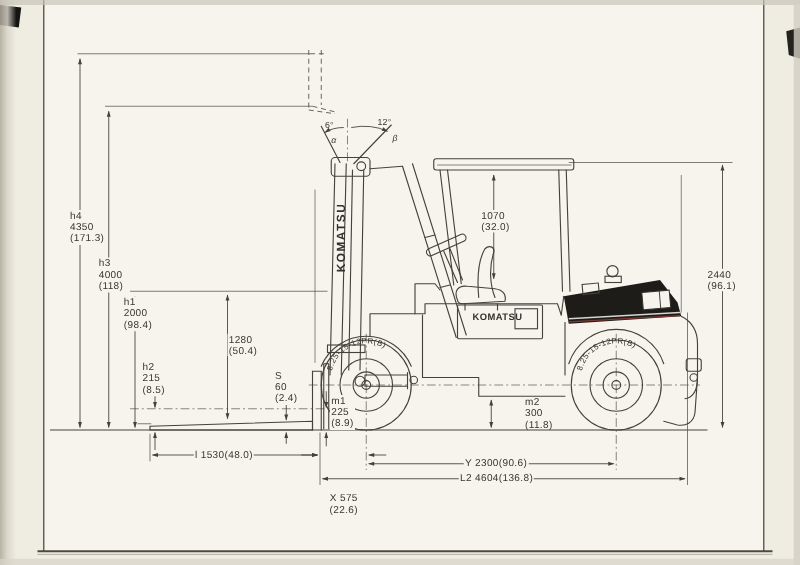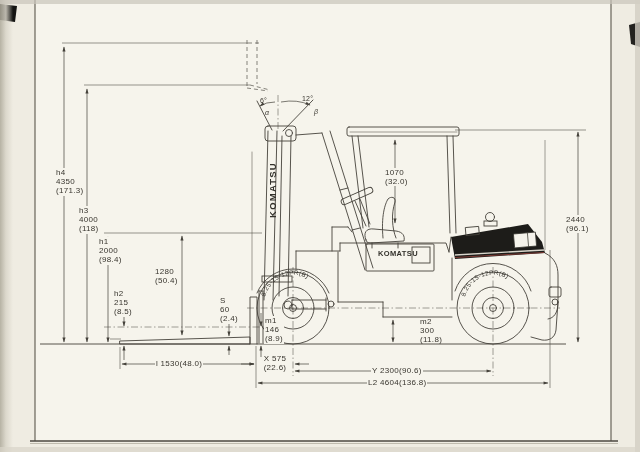--- a/index.html
+++ b/index.html
@@ -10,21 +10,21 @@
   .thin{stroke:#56534a;fill:none;stroke-width:.55;}
   .ext{stroke:#56534a;fill:none;stroke-width:.6;}
   .gnd{stroke:#45423b;fill:none;stroke-width:.9;}
   .dim2{stroke:#44413a;fill:none;stroke-width:.7;marker-start:url(#ah);marker-end:url(#ah);}
   .dim1{stroke:#44413a;fill:none;stroke-width:.7;marker-end:url(#ah);}
   .cl{stroke:#55524a;fill:none;stroke-width:.55;stroke-dasharray:7 2.5 1.5 2.5;}
   .dsh{stroke:#55524a;fill:none;stroke-width:.7;stroke-dasharray:4 3;}
   .dim{position:absolute;font-family:Liberation Sans, sans-serif;font-size:8px;line-height:1.15;
        color:#38352e;letter-spacing:.3px;white-space:pre-line;z-index:3;}
   .bg{background:#f6f4ec;padding:0 1px;}
-  .ctr{text-align:center;}
+  .ctr{text-align:center;margin-top:40px;}
   .greek{font-style:italic;font-size:7px;}
   .small{font-size:7px;letter-spacing:.2px;}
   .edge-left{position:absolute;left:0;top:0;width:13px;height:100%;z-index:4;
      background:linear-gradient(90deg,#aca899 0%,#d8d4c8 45%,rgba(216,212,200,0) 100%);opacity:.85;}
   .edge-top{position:absolute;left:0;top:0;width:100%;height:4px;background:#c9c5ba;opacity:.7;z-index:4;}
   .edge-right{position:absolute;right:0;top:0;width:5px;height:100%;background:#d2cec3;opacity:.8;z-index:4;}
   .edge-bottom{position:absolute;left:0;bottom:0;width:100%;height:5px;background:#d8d4c9;opacity:.7;z-index:4;}
   svg text{font-family:"Liberation Sans",sans-serif;fill:#33312b;}
 </style>
 </head>
@@ -210,27 +210,27 @@
 (171.3)</div>
 <div class="dim bg" style="left:78px;top:206px">h3
 4000
 (118)</div>
 <div class="dim bg" style="left:98px;top:237px">h1
 2000
 (98.4)</div>
 <div class="dim bg" style="left:113px;top:289px">h2
 215
 (8.5)</div>
-<div class="dim bg" style="left:154px;top:267px">1280
+<div class="dim bg" style="left:182px;top:267px">1280
 (50.4)</div>
 <div class="dim bg" style="left:219px;top:296px">S
 60
 (2.4)</div>
 <div class="dim bg" style="left:264px;top:316px">m1
-146
+225
 (8.9)</div>
 <div class="dim" style="left:420px;top:317px">m2
 300
 (11.8)</div>
 <div class="dim bg" style="left:384px;top:168px">1070
 (32.0)</div>
 <div class="dim bg" style="left:565px;top:215px">2440
 (96.1)</div>
 <div class="dim bg" style="left:155px;top:359px">l 1530(48.0)</div>
 <div class="dim ctr" style="left:257px;top:354px;width:36px">X 575

